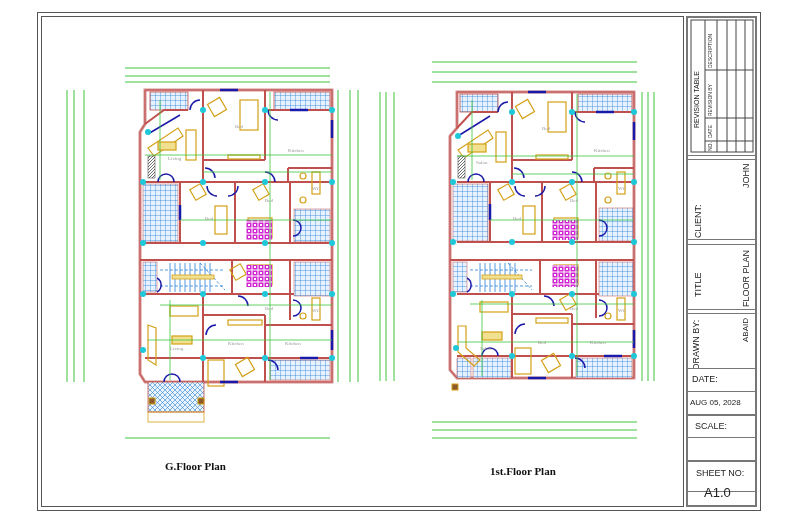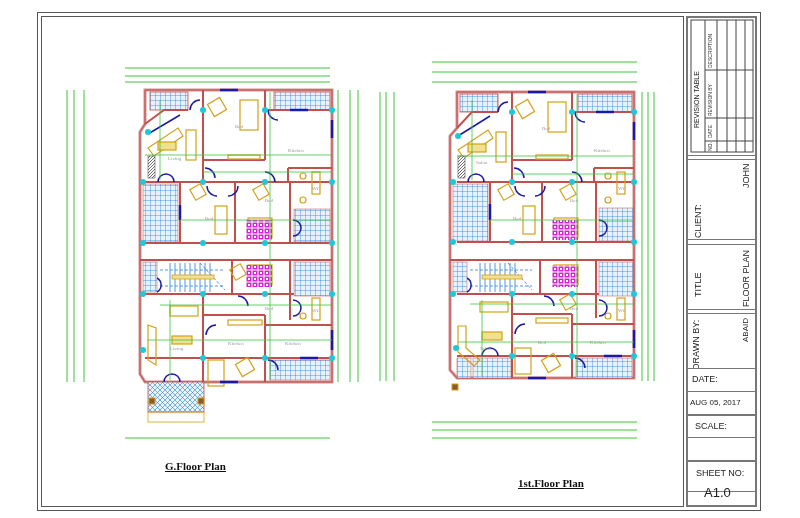--- a/index.html
+++ b/index.html
@@ -1,21 +1,21 @@
 <!DOCTYPE html>
 <html><head>
 <meta charset="utf-8">
 <style>
   html, body { margin:0; padding:0; background:#ffffff; }
   body { width:800px; height:518px; position:relative; overflow:hidden; font-family:"Liberation Sans", sans-serif; }
   .sheet-outer { position:absolute; left:37px; top:12px; width:724px; height:499px; border:1px solid #555; box-sizing:border-box; }
   .sheet-inner { position:absolute; left:41px; top:16px; width:643px; height:491px; border:1px solid #555; box-sizing:border-box; }
   .plan { position:absolute; }
   .plan svg { display:block; }
-  .plan-title { position:absolute; font-family:"Liberation Serif", serif; font-weight:bold; font-size:11px; color:#111; text-decoration:underline; white-space:nowrap; }
+  .plan-title { position:absolute; font-family:"Liberation Serif", serif; font-weight:bold; font-size:11px; color:#111; white-space:nowrap; }
   .tb { position:absolute; left:686px; top:16px; width:71px; height:491px; border:2px double #777; box-sizing:border-box; background:#fff; }
   .tb-cell { position:absolute; left:0; width:100%; border-bottom:1px solid #777; box-sizing:border-box; overflow:hidden; }
   .vtext { position:absolute; transform:rotate(-90deg); transform-origin:left top; white-space:nowrap; font-size:9px; color:#222; }
   .htext { position:absolute; white-space:nowrap; color:#222; }
 </style>
 </head>
 <body>
 
 <div class="sheet-outer"></div>
 <div class="sheet-inner"></div>
@@ -434,21 +434,21 @@
       <text x="198" y="146">Bed</text>
       <text x="198" y="254">Bed</text>
       <text x="108" y="294">Salon</text>
       <text x="166" y="288">Bed</text>
       <text x="218" y="288">Kitchen</text>
       <text x="246" y="134">WC</text>
       <text x="246" y="256">WC</text>
     </g>
   </svg>
 </div>
-<div class="plan-title" style="left:518px; top:465px;margin-top:12px;">1st.Floor Plan</div>
+<div class="plan-title" style="left:490px; top:465px;">1st.Floor Plan</div>
 
 <div class="tb">
 
   <div class="tb-cell" style="top:0; height:138px;">
     <svg width="67" height="138" style="position:absolute;left:0;top:0;">
       <rect x="3" y="2" width="62" height="132" fill="none" stroke="#444" stroke-width="1"></rect>
       <line x1="17" y1="2" x2="17" y2="134" stroke="#444"></line>
       <line x1="29" y1="2" x2="29" y2="134" stroke="#444"></line>
       <line x1="39" y1="2" x2="39" y2="134" stroke="#444"></line>
       <line x1="48" y1="2" x2="48" y2="134" stroke="#444"></line>
@@ -476,21 +476,21 @@
 
   <div class="tb-cell" style="top:295px; height:56px; border-top:1px solid #777;">
     <span class="vtext" style="left:3px; top:56px;">DRAWN BY:</span>
     <span class="vtext" style="left:53px; top:28px; font-size:8px;">ABAID</span>
   </div>
 
   <div class="tb-cell" style="top:351px; height:23px;">
     <span class="htext" style="left:4px; top:5px; font-size:9px;">DATE:</span>
   </div>
   <div class="tb-cell" style="top:374px; height:24px; border-bottom:2px double #777;">
-    <span class="htext" style="left:2px; top:6px; font-size:8px;">AUG 05, 2017</span>
+    <span class="htext" style="left:2px; top:6px; font-size:8px;">AUG 05, 2028</span>
   </div>
 
   <div class="tb-cell" style="top:398px; height:22px;">
     <span class="htext" style="left:7px; top:5px; font-size:9px;">SCALE:</span>
   </div>
   <div class="tb-cell" style="top:420px; height:24px; border-bottom:2px double #777;">
     <span class="htext" style="left:4px; top:6px; font-size:9px;"></span>
   </div>
 
   <div class="tb-cell" style="top:444px; height:30px;">

